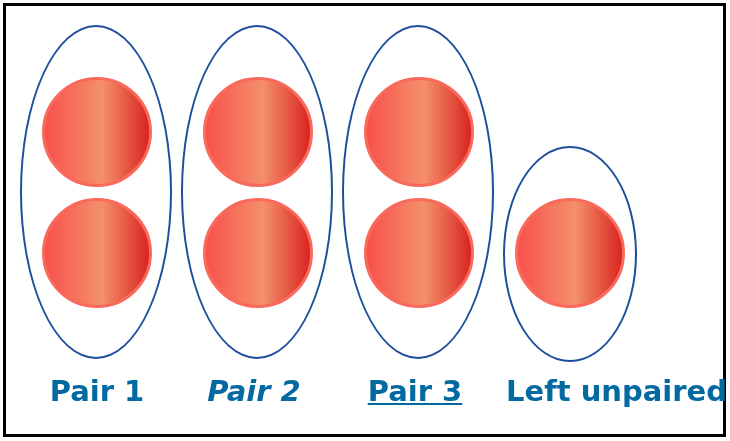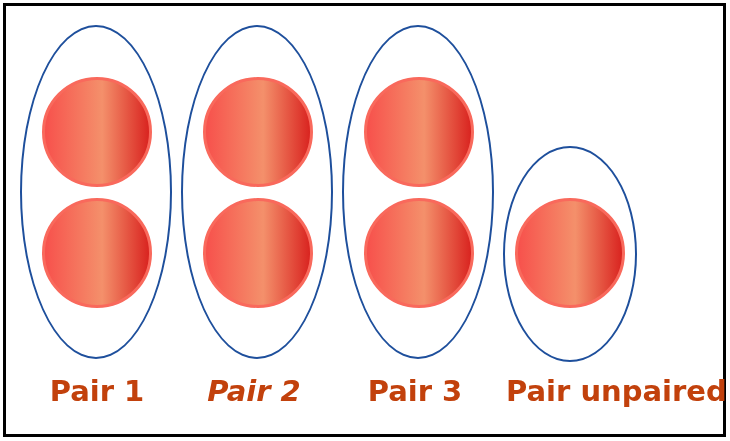--- a/index.html
+++ b/index.html
@@ -48,29 +48,29 @@
   .c4 { left: 203px; top: 198px; }
   .c5 { left: 364px; top: 77px;  }
   .c6 { left: 364px; top: 198px; }
   .c7 { left: 515px; top: 198px; }
   .group-label {
     position: absolute;
     top: 373px;
     height: 38px;
     line-height: 36px;
     text-align: center;
-    color: #c2410c;
+    color: #0369a1;
     font-size: 29px;
     font-weight: bold;
     letter-spacing: 0px;
     white-space: nowrap;
   }
   .l1 { left: 17px;  width: 160px; }
   .l2 { left: 174px; width: 160px; font-style: italic; }
-  .l3 { left: 335px; width: 160px; }
+  .l3 { left: 335px; width: 160px; text-decoration: underline; }
   .l4 { left: 506px; width: 220px; }
 </style>
 </head>
 <body>
 
 <div class="canvas">
 
   <div class="frame-border"></div>
 
   <div class="pair-ellipse e1"></div>
@@ -83,15 +83,15 @@
   <div class="counter c4"></div>
   <div class="group-label l2">Pair 2</div>
 
   <div class="pair-ellipse e3"></div>
   <div class="counter c5"></div>
   <div class="counter c6"></div>
   <div class="group-label l3">Pair 3</div>
 
   <div class="pair-ellipse e4"></div>
   <div class="counter c7"></div>
-  <div class="group-label l4">Pair unpaired</div>
+  <div class="group-label l4">Left unpaired</div>
 
 </div>
 
 </body></html>

